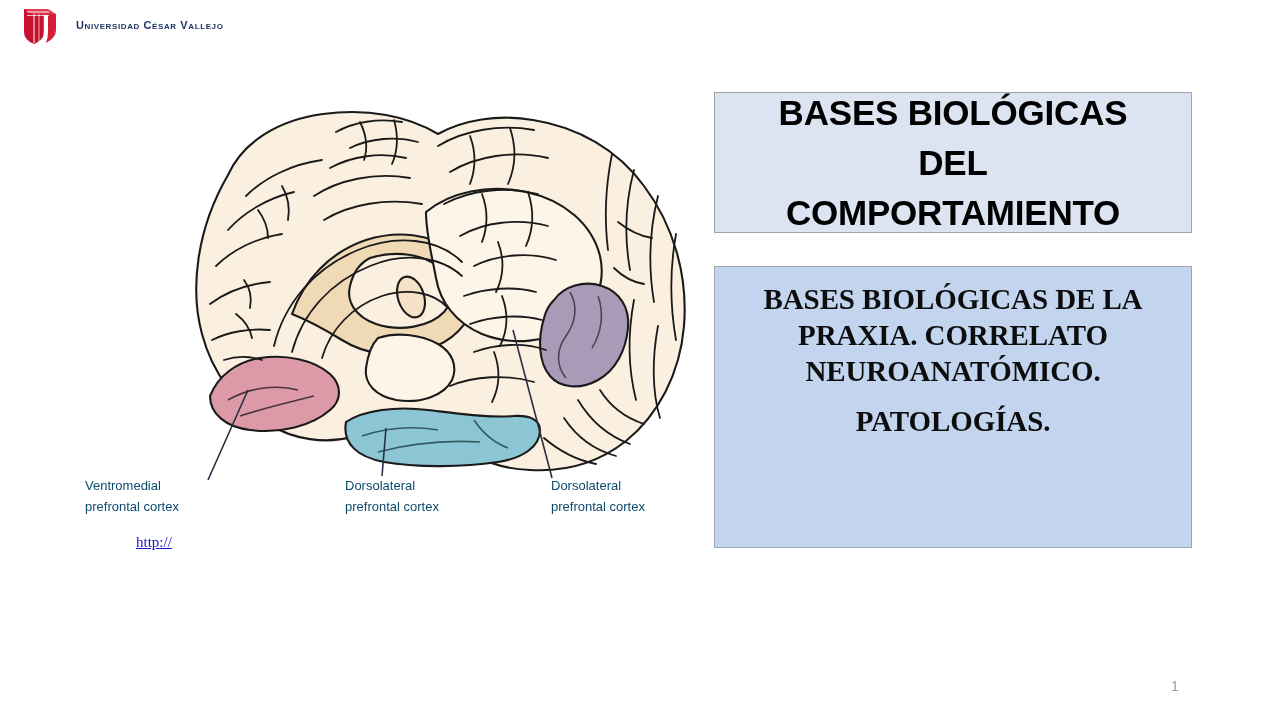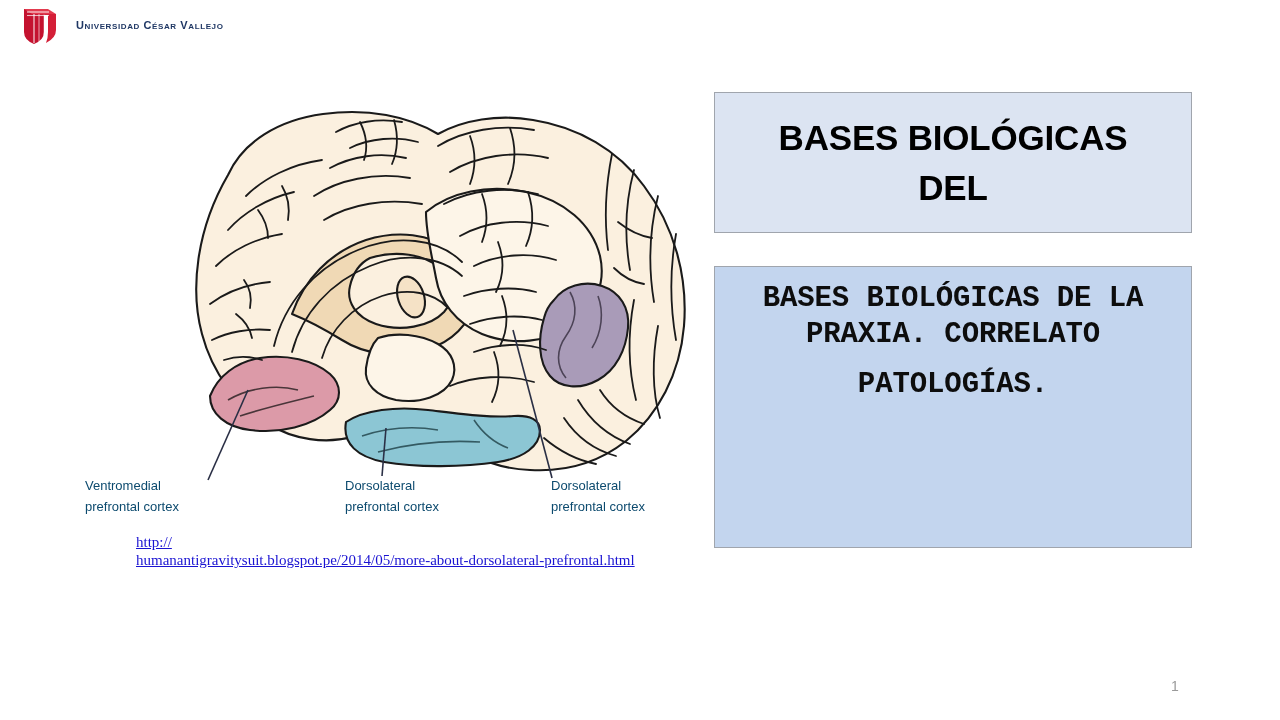--- a/index.html
+++ b/index.html
@@ -116,21 +116,21 @@
   #title-box-sub {
     left: 714px;
     top: 266px;
     width: 478px;
     height: 282px;
     background: #c3d5ee;
     justify-content: flex-start;
     padding-top: 14px;
   }
   #title-box-sub .line {
-    font-family: Liberation Mono, monospace;
+    font-family: Liberation Serif, serif;
     font-weight: bold;
     font-size: 29px;
     line-height: 36px;
     color: #0d0d0d;
     text-align: center;
     letter-spacing: -0.1px;
   }
   #title-box-sub .line.spaced {
     margin-top: 14px;
   }
@@ -322,27 +322,28 @@
   <div class="brain-label" id="label-ventromedial">Ventromedial
 prefrontal cortex</div>
   <div class="brain-label" id="label-orbitofrontal">Dorsolateral
 prefrontal cortex</div>
   <div class="brain-label" id="label-dorsolateral">Dorsolateral
 prefrontal cortex</div>
 </div>
 
 <div id="source-url">
   <span class="u-line">http://</span>
-  <span class="u-line">humanantigravitysuit.blogspot.pe/2014/05/more-about-dorsolateral-prefrontal.html</span>
 </div>
 
 <div class="title-box" id="title-box-main">
   <div class="line">BASES BIOLÓGICAS</div>
   <div class="line">DEL</div>
+  <div class="line">COMPORTAMIENTO</div>
 </div>
 
 <div class="title-box" id="title-box-sub">
   <div class="line">BASES BIOLÓGICAS DE LA</div>
   <div class="line">PRAXIA. CORRELATO</div>
+  <div class="line">NEUROANATÓMICO.</div>
   <div class="line spaced">PATOLOGÍAS.</div>
 </div>
 
 <div id="slide-number">1</div>
 
 </body></html>

